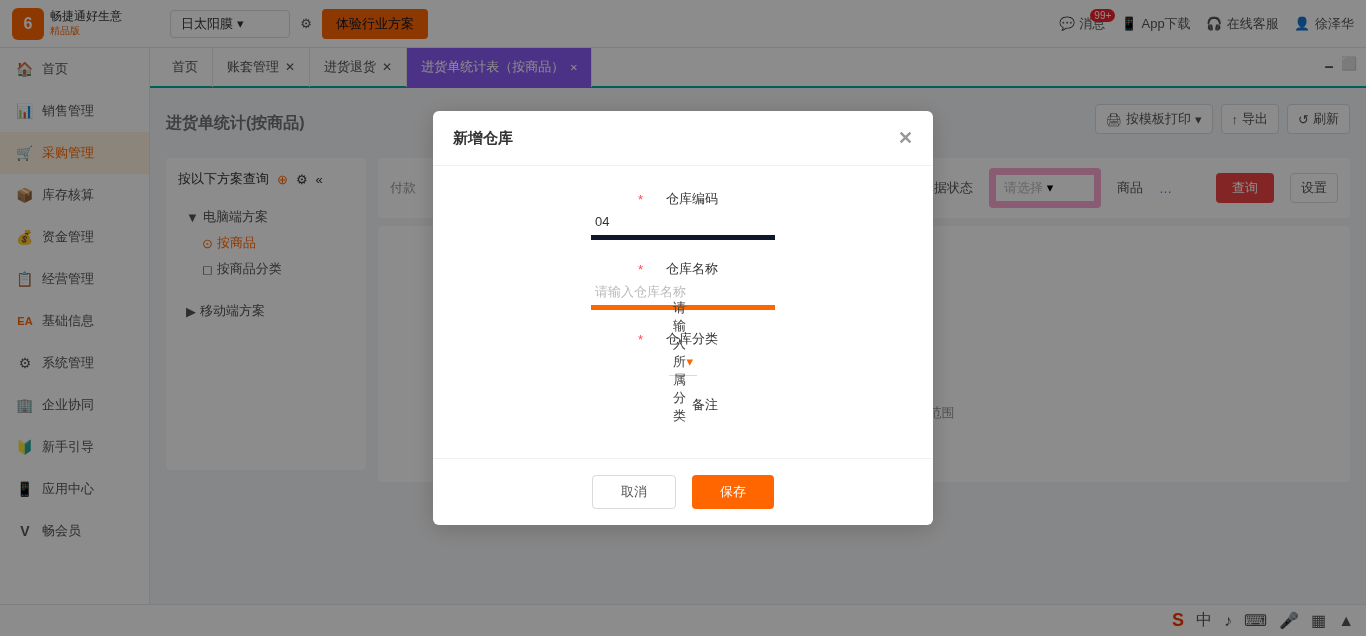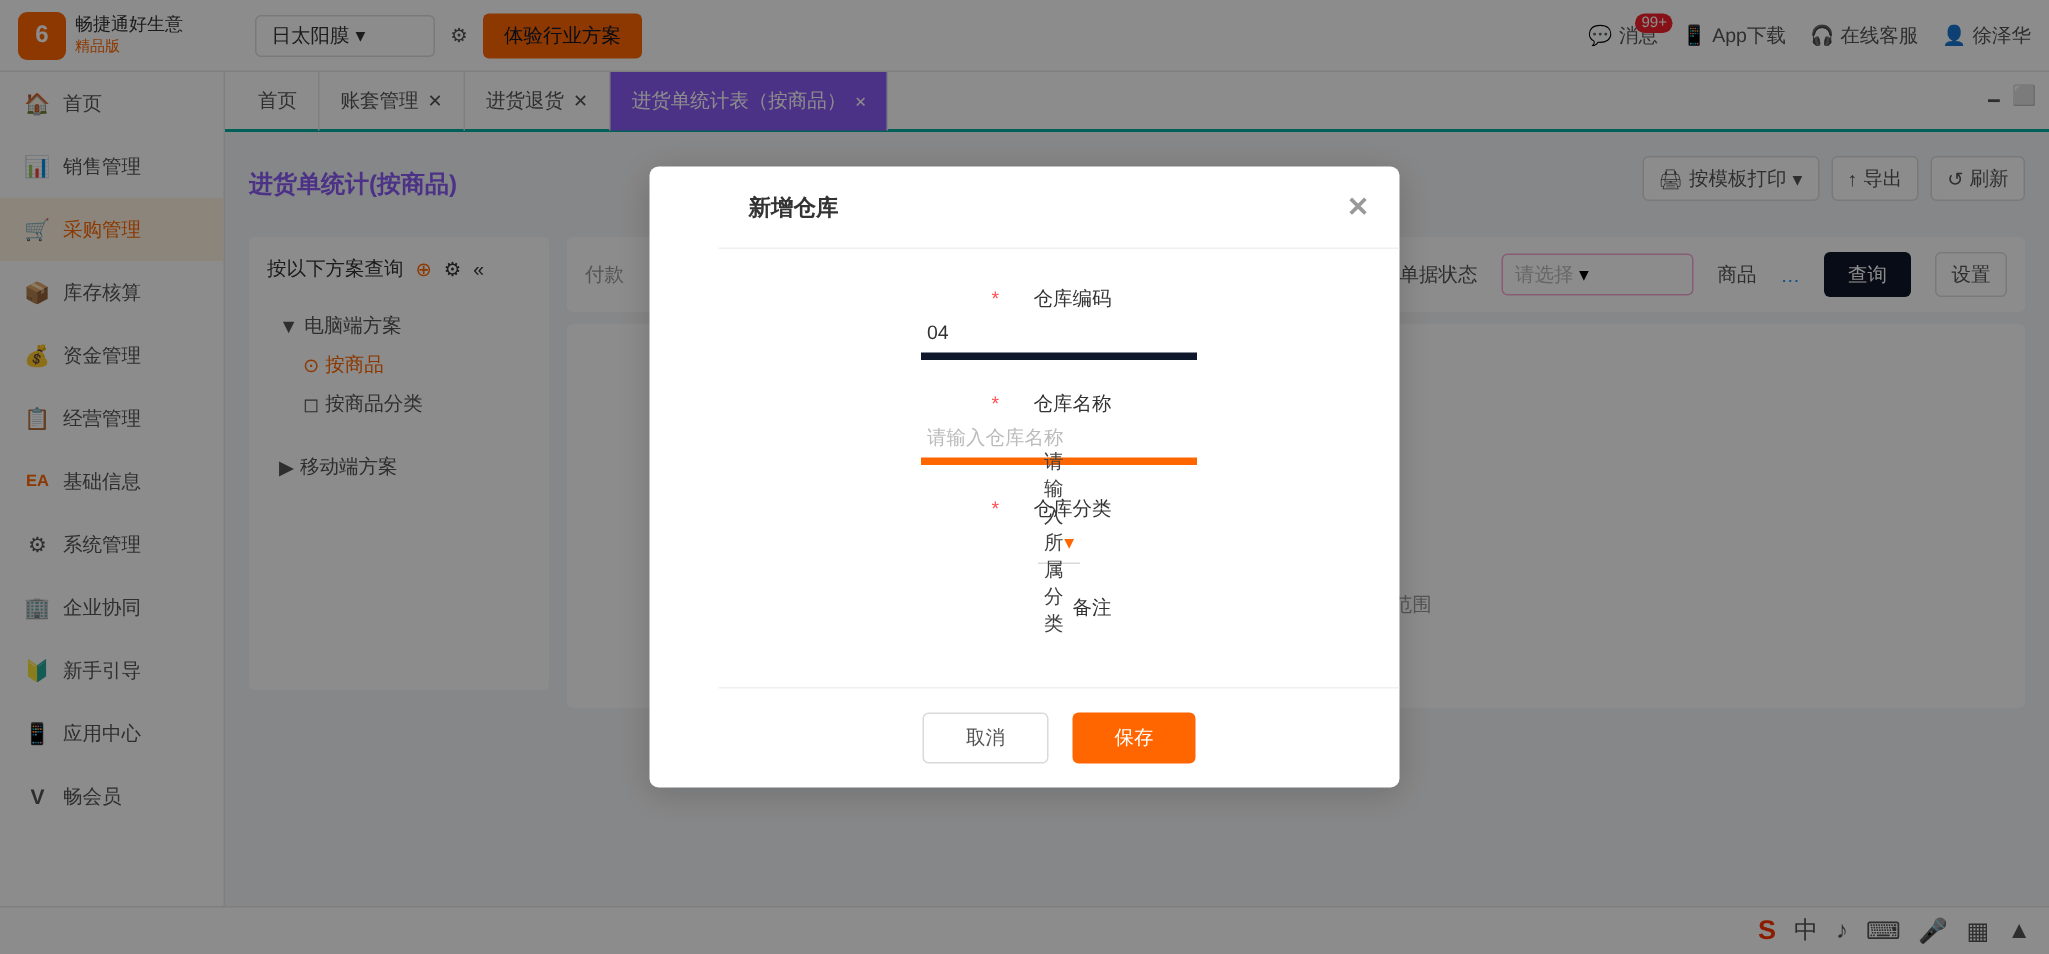--- a/index.html
+++ b/index.html
@@ -114,37 +114,37 @@
 
     
     .main-content {
       position: fixed;
       top: 88px; left: 150px; right: 0; bottom: 0;
       background: #f5f6f8;
       overflow: auto;
       padding: 16px;
     }
     .page-title {
-      font-size: 16px; font-weight: bold; color: #8b5cf6;
+      font-size: 16px; font-weight: bold; color: #737373;
       margin-bottom: 4px;
     }
     .toolbar {
       display: flex; align-items: center; gap: 8px;
       margin-bottom: 12px; justify-content: flex-end;
     }
     .toolbar-btn {
       display: flex; align-items: center; gap: 4px;
       padding: 5px 10px; border: 1px solid #ddd;
       border-radius: 4px; cursor: pointer; background: #fff;
       color: #555; font-size: 13px;
     }
     .toolbar-btn-primary {
-      background: #0f172a; color: #fff;
+      background: #ef4444; color: #fff;
       border: none; border-radius: 4px;
-      padding: 6px 16px; cursor: pointer; font-size: 13px;
+      padding: 6px 16px; cursor: pointer; font-size: 13px; margin-left: 28px;
     }
 
     .query-panel {
       background: #fff;
       border-radius: 4px;
       padding: 12px;
       margin-bottom: 12px;
     }
     .query-header {
       font-size: 13px; color: #333; margin-bottom: 8px;
@@ -168,21 +168,20 @@
       display: flex; align-items: center; justify-content: center;
     }
 
     
     .modal {
       background: #fff;
       border-radius: 6px;
       width: 500px;
       box-shadow: 0 4px 24px rgba(0,0,0,0.18);
       overflow: hidden;
-      padding-left: 46px;
     }
     .modal-header {
       display: flex; align-items: center; justify-content: space-between;
       padding: 16px 20px;
       border-bottom: 1px solid #f0f0f0;
       font-size: 15px; font-weight: bold; color: #333;
     }
     .modal-close {
       cursor: pointer; color: #999; font-size: 18px;
     }
@@ -429,21 +428,21 @@
       </div>
     </div>
 
     <div style="flex:1;">
 
       <div style="background:#fff; padding:10px 12px; border-radius:4px; margin-bottom:8px; display:flex; align-items:center; gap:16px; flex-wrap:wrap;">
         <span style="color:#999;">付款</span>
         <div style="flex:1; min-width:80px;"></div>
 
         <span style="color:#555;">单据状态</span>
-        <div style="width:128px; border:1px solid #f9a8d4; border-radius:4px; padding:4px 8px;">
+        <div style="width:112px; border:7px solid #f9a8d4; border-radius:4px; padding:4px 8px;">
           <span style="color:#bbb;">请选择</span>
           <span>▾</span>
         </div>
 
         <span style="color:#555;">商品</span>
         <span style="color:#1890ff;">…</span>
 
         <button class="toolbar-btn-primary">查询</button>
         <button class="toolbar-btn">设置</button>
       </div>

